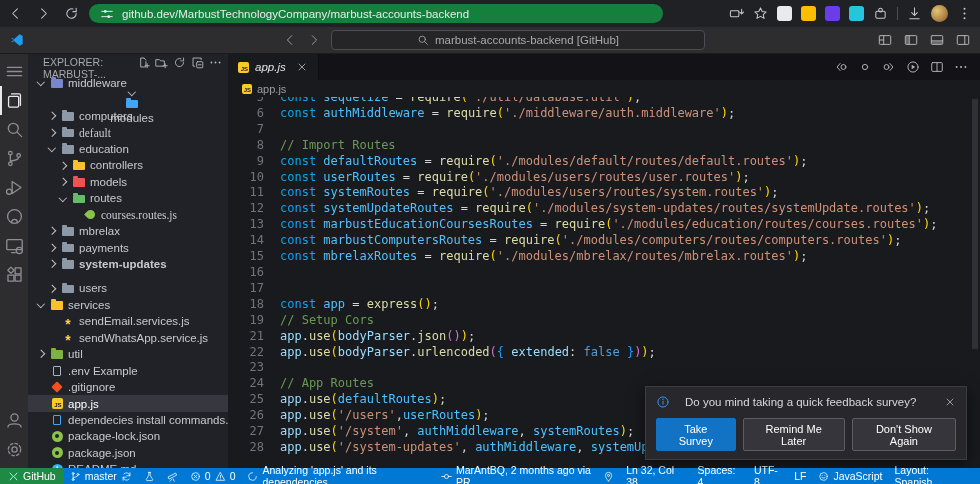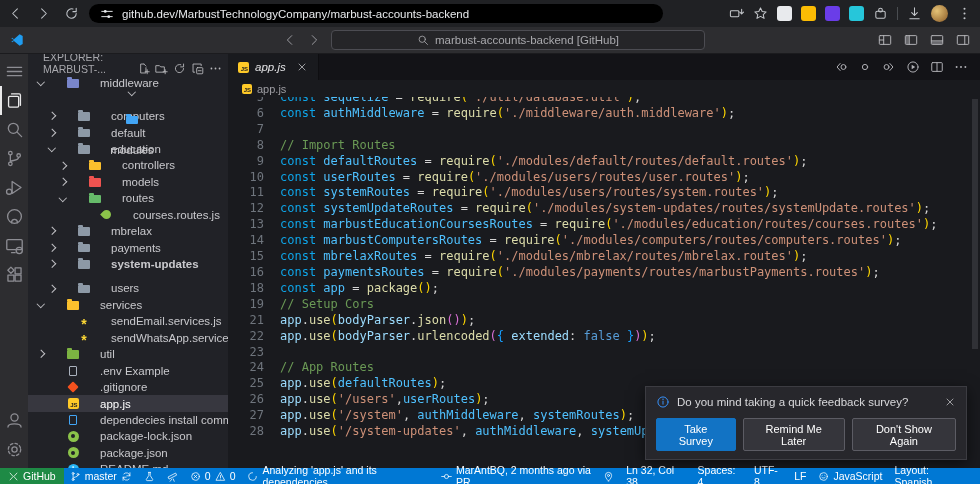--- a/index.html
+++ b/index.html
@@ -6,45 +6,45 @@
   body{width:980px;height:484px;overflow:hidden;background:#191a1e;
        font-family:"Liberation Sans",sans-serif;cursor:default;
        -webkit-font-smoothing:antialiased;}
   .screen{position:relative;width:980px;height:484px;}
   .icon{display:inline-flex;align-items:center;justify-content:center;flex:none;}
   .icon svg{display:block;}
 
   
   .browser-bar{height:27px;background:#202124;display:flex;align-items:center;padding:0 8px;gap:10px;}
   .bnav{display:flex;gap:13px;color:#c0c4c9;align-items:center;}
-  .urlpill{width:552px;height:19px;background:#000000;border-radius:10px;display:flex;align-items:center;gap:8px;padding:0 11px;color:#e8eaed;font-size:11.5px;}
+  .urlpill{width:552px;height:19px;background:#15803d;border-radius:10px;display:flex;align-items:center;gap:8px;padding:0 11px;color:#e8eaed;font-size:11.5px;}
   .bactions{margin-left:auto;display:flex;align-items:center;gap:9px;color:#c4c7cb;}
   .ext-square{width:15px;height:15px;border-radius:3px;}
   .vdivider{width:1px;height:13px;background:#4a4d51;}
   .avatar{width:17px;height:17px;border-radius:50%;background:radial-gradient(circle at 35% 35%,#e4c276,#8a5a26);}
 
   
   .titlebar{height:27px;background:#2d2d30;display:flex;align-items:center;padding:0 10px;position:relative;border-bottom:1px solid #1b1b1e;box-sizing:border-box;}
   .tb-center{position:absolute;left:283px;display:flex;align-items:center;gap:10px;color:#9d9da2;}
   .searchbox{width:372px;height:18px;background:#252528;border:1px solid #4c4c52;border-radius:4px;display:flex;align-items:center;justify-content:center;gap:6px;color:#a9a9ad;font-size:11.5px;}
   .tb-right{margin-left:auto;display:flex;gap:12px;color:#b6b6ba;align-items:center;}
 
   
   .main{position:absolute;top:54px;left:0;right:0;bottom:16px;display:flex;}
   .activitybar{width:28px;background:#2d2d30;display:flex;flex-direction:column;align-items:center;padding:3px 0 4px;}
   .ab-item{width:28px;height:29px;display:flex;align-items:center;justify-content:center;color:#8d8d93;}
   .ab-item.active{color:#e9e9ea;box-shadow:inset 2px 0 0 #e9e9ea;}
   .ab-bottom{margin-top:auto;display:flex;flex-direction:column;align-items:center;}
 
   
   .sidebar{width:200px;background:#212227;display:flex;flex-direction:column;color:#c9c9cd;overflow:hidden;}
-  .sb-head{height:19px;flex:none;display:flex;align-items:flex-end;padding:2px 6px 0 15px;font-size:10.5px;color:#a8a8ad;}
+  .sb-head{height:19px;flex:none;display:flex;align-items:flex-start;padding:2px 6px 0 15px;font-size:10.5px;color:#a8a8ad;}
   .sb-actions{margin-left:auto;display:flex;gap:5px;color:#b8b8bc;align-items:center;}
   .tree{flex:1;overflow:hidden;}
-  .row{height:16.45px;display:flex;align-items:center;gap:20px;white-space:nowrap;font-size:11.5px;}
+  .row{height:16.45px;display:flex;align-items:center;gap:4px;white-space:nowrap;font-size:11.5px;}
   .row.selected{background:#37373f;color:#fff;}
   .chevbox{width:10px;display:flex;justify-content:center;flex:none;}
   .chev{width:4.5px;height:4.5px;border-right:1.2px solid #bfbfc3;border-bottom:1.2px solid #bfbfc3;}
   .chev.right{transform:rotate(-45deg);}
   .chev.down{transform:rotate(45deg);margin-top:-2px;}
   .ico-slot{width:14px;display:flex;justify-content:center;flex:none;}
   .fo{width:12px;height:8.5px;border-radius:1px;position:relative;margin-top:1px;}
   .fo::before{content:"";position:absolute;top:-2px;left:0;width:5px;height:2px;border-radius:1px 1px 0 0;background:inherit;}
   .fi{width:8px;height:10px;border:1px solid;border-radius:1px;box-sizing:border-box;}
   .sq{width:11px;height:11px;border-radius:2px;color:#1c1c1f;font-weight:bold;font-size:6px;display:flex;align-items:flex-end;justify-content:flex-end;padding:1px;box-sizing:border-box;}
@@ -66,21 +66,21 @@
   .cl{display:flex;white-space:pre;}
   .ln{width:36px;text-align:right;padding-right:16px;color:#6f757d;flex:none;}
   .tk-k{color:#0ea5e9;} .tk-v{color:#4fc1ff;} .tk-f{color:#dcdcaa;} .tk-s{color:#ce9178;}
   .tk-c{color:#6a9955;} .tk-p{color:#d4d4d4;} .tk-o{color:#9cdcfe;} .tk-b{color:#569cd6;}
   .tk-g{color:#ffd700;} .tk-m{color:#da70d6;} .tk-u{color:#179fff;}
   .scrollbar{position:absolute;top:27px;right:0;width:10px;bottom:0;}
   .thumb{position:absolute;top:18px;right:2px;width:6px;height:250px;background:rgba(120,120,128,.25);}
 
   
   .notification{position:absolute;right:13px;bottom:8px;width:322px;background:#27272c;border:1px solid #3c3c42;box-shadow:0 4px 14px rgba(0,0,0,.55);padding:8px 10px;z-index:6;box-sizing:border-box;}
-  .notif-head{display:flex;align-items:center;gap:7px;color:#d9d9dc;font-size:11.5px;}
+  .notif-head{display:flex;align-items:center;gap:15px;color:#d9d9dc;font-size:11.5px;}
   .notif-info{color:#3794ff;}
   .notif-close{margin-left:auto;color:#b6b6ba;}
   .notif-buttons{display:flex;justify-content:flex-end;gap:7px;margin-top:9px;}
   .btn{font-size:11px;padding:3.5px 10px;color:#fff;background:#35353b;border:1px solid #5c5c64;border-radius:2px;font-family:inherit;}
   .btn.primary{background:#1273c4;border-color:#1273c4;}
 
   
   .statusbar{position:absolute;left:0;right:0;bottom:0;height:16px;background:#0078d4;display:flex;align-items:center;color:#fff;font-size:10.5px;}
   .sb-left{display:flex;height:100%;align-items:center;}
   .sb-right{margin-left:auto;display:flex;height:100%;align-items:center;padding-right:8px;}
@@ -365,66 +365,66 @@
           </div>
           <div class="row" style="padding-left: 19px;">
             <span class="chevbox">
               <span class="chev right"></span>
             </span>
             <span class="ico-slot">
               <span class="fo" style="background: rgb(141, 153, 166);"></span>
             </span>
             <span class="tree-label">computers</span>
           </div>
+          <div class="row" style="padding-left: 19px; font-family: Liberation Serif, serif;">
+            <span class="chevbox">
+              <span class="chev right"></span>
+            </span>
+            <span class="ico-slot">
+              <span class="fo" style="background: rgb(141, 153, 166);"></span>
+            </span>
+            <span class="tree-label">default</span>
+          </div>
           <div class="row" style="padding-left: 19px;">
             <span class="chevbox">
-              <span class="chev right"></span>
+              <span class="chev down"></span>
             </span>
             <span class="ico-slot">
               <span class="fo" style="background: rgb(141, 153, 166);"></span>
             </span>
-            <span class="tree-label">default</span>
-          </div>
-          <div class="row" style="padding-left: 19px;">
+            <span class="tree-label">education</span>
+          </div>
+          <div class="row" style="padding-left: 30px;">
+            <span class="chevbox">
+              <span class="chev right"></span>
+            </span>
+            <span class="ico-slot">
+              <span class="fo" style="background: rgb(251, 192, 45);"></span>
+            </span>
+            <span class="tree-label">controllers</span>
+          </div>
+          <div class="row" style="padding-left: 30px;">
+            <span class="chevbox">
+              <span class="chev right"></span>
+            </span>
+            <span class="ico-slot">
+              <span class="fo" style="background: rgb(239, 83, 80);"></span>
+            </span>
+            <span class="tree-label">models</span>
+          </div>
+          <div class="row" style="padding-left: 30px;">
             <span class="chevbox">
               <span class="chev down"></span>
             </span>
             <span class="ico-slot">
-              <span class="fo" style="background: rgb(141, 153, 166);"></span>
-            </span>
-            <span class="tree-label">education</span>
-          </div>
-          <div class="row" style="padding-left: 30px;">
-            <span class="chevbox">
-              <span class="chev right"></span>
-            </span>
-            <span class="ico-slot">
-              <span class="fo" style="background: rgb(251, 192, 45);"></span>
-            </span>
-            <span class="tree-label">controllers</span>
-          </div>
-          <div class="row" style="padding-left: 30px;">
-            <span class="chevbox">
-              <span class="chev right"></span>
-            </span>
-            <span class="ico-slot">
-              <span class="fo" style="background: rgb(239, 83, 80);"></span>
-            </span>
-            <span class="tree-label">models</span>
-          </div>
-          <div class="row" style="padding-left: 30px;">
-            <span class="chevbox">
-              <span class="chev down"></span>
-            </span>
-            <span class="ico-slot">
               <span class="fo" style="background: rgb(102, 187, 106);"></span>
             </span>
             <span class="tree-label">routes</span>
           </div>
-          <div class="row" style="padding-left: 41px;">
+          <div class="row" style="padding-left: 41px; font-family: Liberation Serif, serif;">
             <span class="chevbox"></span>
             <span class="ico-slot">
               <span class="seed" style="background: rgb(139, 195, 74);"></span>
             </span>
             <span class="tree-label">courses.routes.js</span>
           </div>
           <div class="row" style="padding-left: 19px;">
             <span class="chevbox">
               <span class="chev right"></span>
             </span>
@@ -603,22 +603,23 @@
           <div class="cl"><span class="ln">6</span><span><span class="tk-k">const </span><span class="tk-v">authMiddleware</span><span class="tk-p"> = </span><span class="tk-f">require</span><span class="tk-g">(</span><span class="tk-s">'./middleware/auth.middleware'</span><span class="tk-g">)</span><span class="tk-p">;</span></span></div>
           <div class="cl"><span class="ln">7</span><span></span></div>
           <div class="cl"><span class="ln">8</span><span><span class="tk-c">// Import Routes</span></span></div>
           <div class="cl"><span class="ln">9</span><span><span class="tk-k">const </span><span class="tk-v">defaultRoutes</span><span class="tk-p"> = </span><span class="tk-f">require</span><span class="tk-g">(</span><span class="tk-s">'./modules/default/routes/default.routes'</span><span class="tk-g">)</span><span class="tk-p">;</span></span></div>
           <div class="cl"><span class="ln">10</span><span><span class="tk-k">const </span><span class="tk-v">userRoutes</span><span class="tk-p"> = </span><span class="tk-f">require</span><span class="tk-g">(</span><span class="tk-s">'./modules/users/routes/user.routes'</span><span class="tk-g">)</span><span class="tk-p">;</span></span></div>
           <div class="cl"><span class="ln">11</span><span><span class="tk-k">const </span><span class="tk-v">systemRoutes</span><span class="tk-p"> = </span><span class="tk-f">require</span><span class="tk-g">(</span><span class="tk-s">'./modules/users/routes/system.routes'</span><span class="tk-g">)</span><span class="tk-p">;</span></span></div>
           <div class="cl"><span class="ln">12</span><span><span class="tk-k">const </span><span class="tk-v">systemUpdateRoutes</span><span class="tk-p"> = </span><span class="tk-f">require</span><span class="tk-g">(</span><span class="tk-s">'./modules/system-updates/routes/systemUpdate.routes'</span><span class="tk-g">)</span><span class="tk-p">;</span></span></div>
           <div class="cl"><span class="ln">13</span><span><span class="tk-k">const </span><span class="tk-v">marbustEducationCoursesRoutes</span><span class="tk-p"> = </span><span class="tk-f">require</span><span class="tk-g">(</span><span class="tk-s">'./modules/education/routes/courses.routes'</span><span class="tk-g">)</span><span class="tk-p">;</span></span></div>
           <div class="cl"><span class="ln">14</span><span><span class="tk-k">const </span><span class="tk-v">marbustComputersRoutes</span><span class="tk-p"> = </span><span class="tk-f">require</span><span class="tk-g">(</span><span class="tk-s">'./modules/computers/routes/computers.routes'</span><span class="tk-g">)</span><span class="tk-p">;</span></span></div>
           <div class="cl"><span class="ln">15</span><span><span class="tk-k">const </span><span class="tk-v">mbrelaxRoutes</span><span class="tk-p"> = </span><span class="tk-f">require</span><span class="tk-g">(</span><span class="tk-s">'./modules/mbrelax/routes/mbrelax.routes'</span><span class="tk-g">)</span><span class="tk-p">;</span></span></div>
-          <div class="cl"><span class="ln">16</span><span><span class="tk-k">const </span><span class="tk-v">paymentsRoutes</span><span class="tk-p"> = </span><span class="tk-f">require</span><span class="tk-g">(</span><span class="tk-s">'./modules/payments/routes/marbustPayments.routes'</span><span class="tk-g">)</span><span class="tk-p">;</span></span></div>
-          <div class="cl"><span class="ln">18</span><span><span class="tk-k">const </span><span class="tk-v">app</span><span class="tk-p"> = </span><span class="tk-f">package</span><span class="tk-g">()</span><span class="tk-p">;</span></span></div>
+          <div class="cl"><span class="ln">16</span></div>
+          <div class="cl"><span class="ln">17</span><span></span></div>
+          <div class="cl"><span class="ln">18</span><span><span class="tk-k">const </span><span class="tk-v">app</span><span class="tk-p"> = </span><span class="tk-f">express</span><span class="tk-g">()</span><span class="tk-p">;</span></span></div>
           <div class="cl"><span class="ln">19</span><span><span class="tk-c">// Setup Cors</span></span></div>
           <div class="cl"><span class="ln">21</span><span><span class="tk-o">app</span><span class="tk-p">.</span><span class="tk-f">use</span><span class="tk-g">(</span><span class="tk-o">bodyParser</span><span class="tk-p">.</span><span class="tk-f">json</span><span class="tk-m">()</span><span class="tk-g">)</span><span class="tk-p">;</span></span></div>
           <div class="cl"><span class="ln">22</span><span><span class="tk-o">app</span><span class="tk-p">.</span><span class="tk-f">use</span><span class="tk-g">(</span><span class="tk-o">bodyParser</span><span class="tk-p">.</span><span class="tk-f">urlencoded</span><span class="tk-m">(</span><span class="tk-u">{</span><span class="tk-p"> </span><span class="tk-o">extended</span><span class="tk-p">: </span><span class="tk-b">false</span><span class="tk-p"> </span><span class="tk-u">}</span><span class="tk-m">)</span><span class="tk-g">)</span><span class="tk-p">;</span></span></div>
           <div class="cl"><span class="ln">23</span><span></span></div>
           <div class="cl"><span class="ln">24</span><span><span class="tk-c">// App Routes</span></span></div>
           <div class="cl"><span class="ln">25</span><span><span class="tk-o">app</span><span class="tk-p">.</span><span class="tk-f">use</span><span class="tk-g">(</span><span class="tk-v">defaultRoutes</span><span class="tk-g">)</span><span class="tk-p">;</span></span></div>
           <div class="cl"><span class="ln">26</span><span><span class="tk-o">app</span><span class="tk-p">.</span><span class="tk-f">use</span><span class="tk-g">(</span><span class="tk-s">'/users'</span><span class="tk-p">,</span><span class="tk-v">userRoutes</span><span class="tk-g">)</span><span class="tk-p">;</span></span></div>
           <div class="cl"><span class="ln">27</span><span><span class="tk-o">app</span><span class="tk-p">.</span><span class="tk-f">use</span><span class="tk-g">(</span><span class="tk-s">'/system'</span><span class="tk-p">, </span><span class="tk-v">authMiddleware</span><span class="tk-p">, </span><span class="tk-v">systemRoutes</span><span class="tk-g">)</span><span class="tk-p">;</span></span></div>
           <div class="cl"><span class="ln">28</span><span><span class="tk-o">app</span><span class="tk-p">.</span><span class="tk-f">use</span><span class="tk-g">(</span><span class="tk-s">'/system-updates'</span><span class="tk-p">, </span><span class="tk-v">authMiddleware</span><span class="tk-p">, </span><span class="tk-v">systemUpdateRoutes</span><span class="tk-g">)</span><span class="tk-p">;</span></span></div>
         </div>

